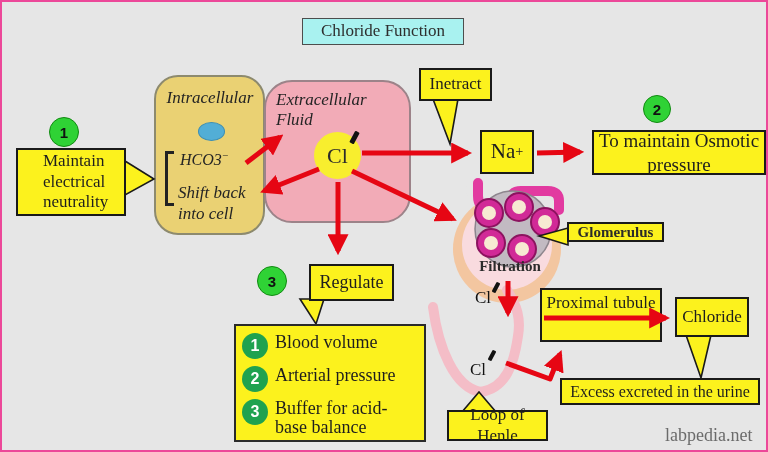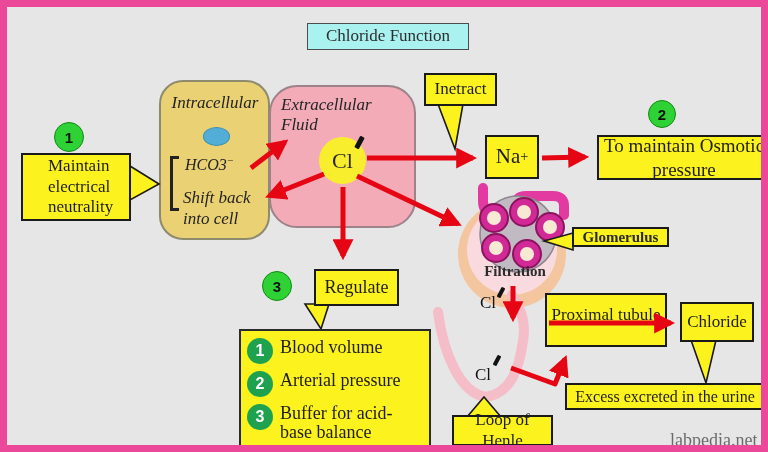--- a/index.html
+++ b/index.html
@@ -6,21 +6,21 @@
     --yellow:#fcf21d;
     --red:#e60613;
     --cyan:#a9f2f0;
     --tan:#ead173;
     --pink:#f2abb7;
     --magenta:#e23aa0;
   }
   html,body{margin:0;padding:0;background:#cfcfcf;}
   .canvas{
     position:relative;width:768px;height:452px;box-sizing:border-box;
-    background:#e6e6e6;border:7px solid #ec4899;overflow:hidden;
+    background:#e6e6e6;border:2px solid #ec4899;overflow:hidden;
     font-family:"Liberation Serif",serif;color:#1e1e1e;
   }
   svg.layer{position:absolute;left:0;top:0;pointer-events:none;}
   .bigbox{position:absolute;box-sizing:border-box;}
   .tanbox{left:152px;top:73px;width:111px;height:160px;background:var(--tan);
     border:2px solid #8d8a6e;border-radius:24px;}
   .pinkbox{left:262px;top:78px;width:147px;height:143px;background:var(--pink);
     border:2px solid #9c8389;border-radius:28px;}
   .ybox{position:absolute;box-sizing:border-box;background:var(--yellow);
     border:2px solid #1a1a1a;display:flex;align-items:center;justify-content:center;
@@ -153,21 +153,21 @@
 
     <div class="clmini" style="left:473px;top:286px">
       <span>Cl</span>
       <span class="tick" style="left:19px;top:-6px"></span>
     </div>
     <div class="clmini" style="left:468px;top:358px">
       <span>Cl</span>
       <span class="tick" style="left:20px;top:-10px"></span>
     </div>
 
-    <div class="ybox" style="left:538px;top:286px;width:122px;height:54px;font-size:17px;flex-direction:column;justify-content:space-between;padding:10px 0">
+    <div class="ybox" style="left:538px;top:286px;width:122px;height:54px;font-size:17px;flex-direction:column;justify-content:space-between;padding:3px 0">
       <span>Proximal tubule</span>
     </div>
     <div class="ybox" style="left:673px;top:295px;width:74px;height:40px;font-size:17px">Chloride</div>
     <div class="ybox" style="left:558px;top:376px;width:200px;height:27px;font-size:16px">Excess excreted in the urine</div>
     <div class="ybox" style="left:445px;top:408px;width:101px;height:31px;font-size:17px">Loop of Henle</div>
 
     <div class="watermark">labpedia.net</div>
   </div>
 
   <svg class="layer" width="768" height="452" style="z-index:4">

